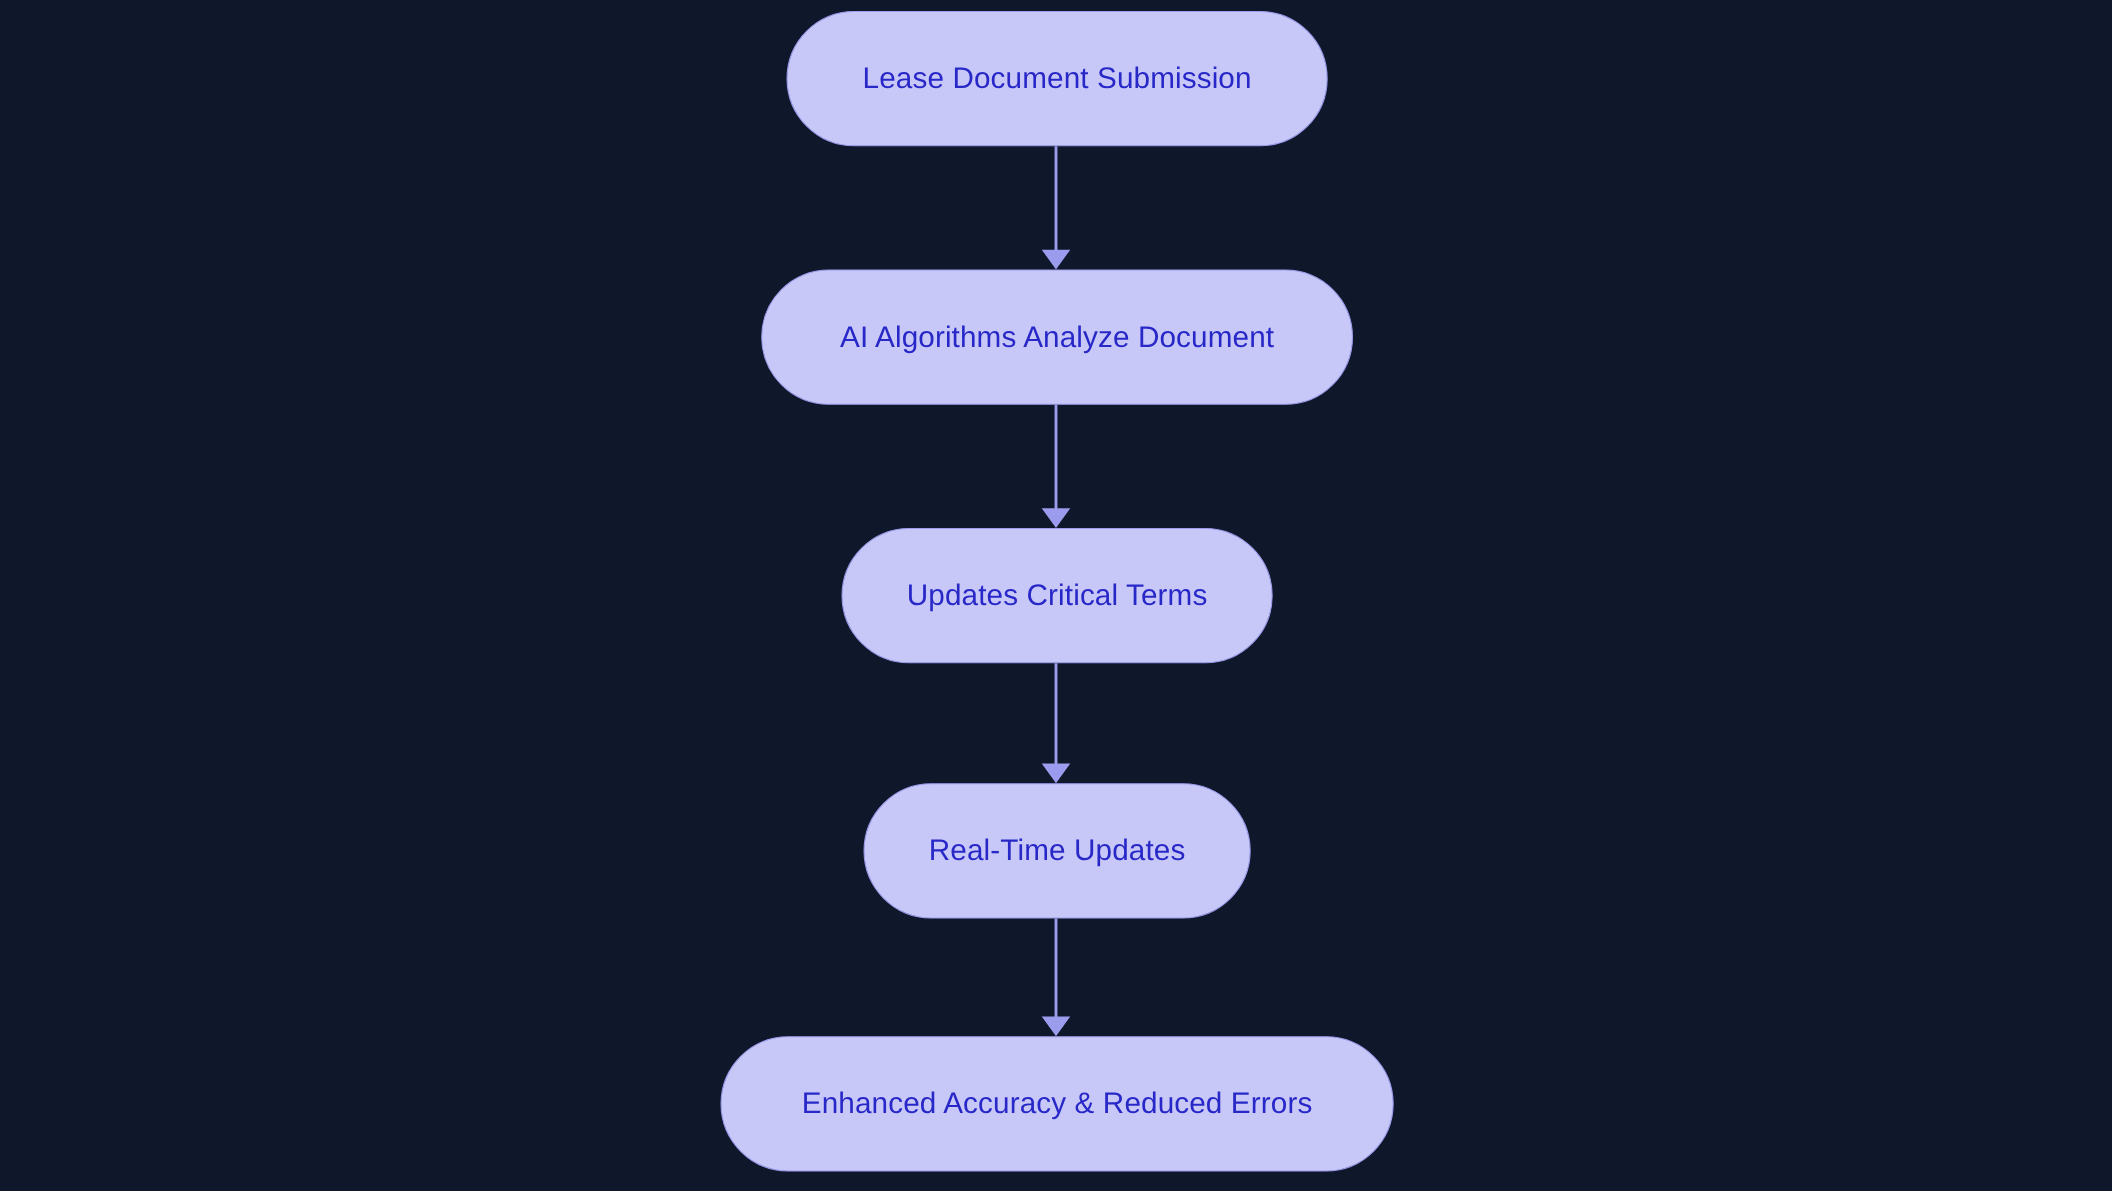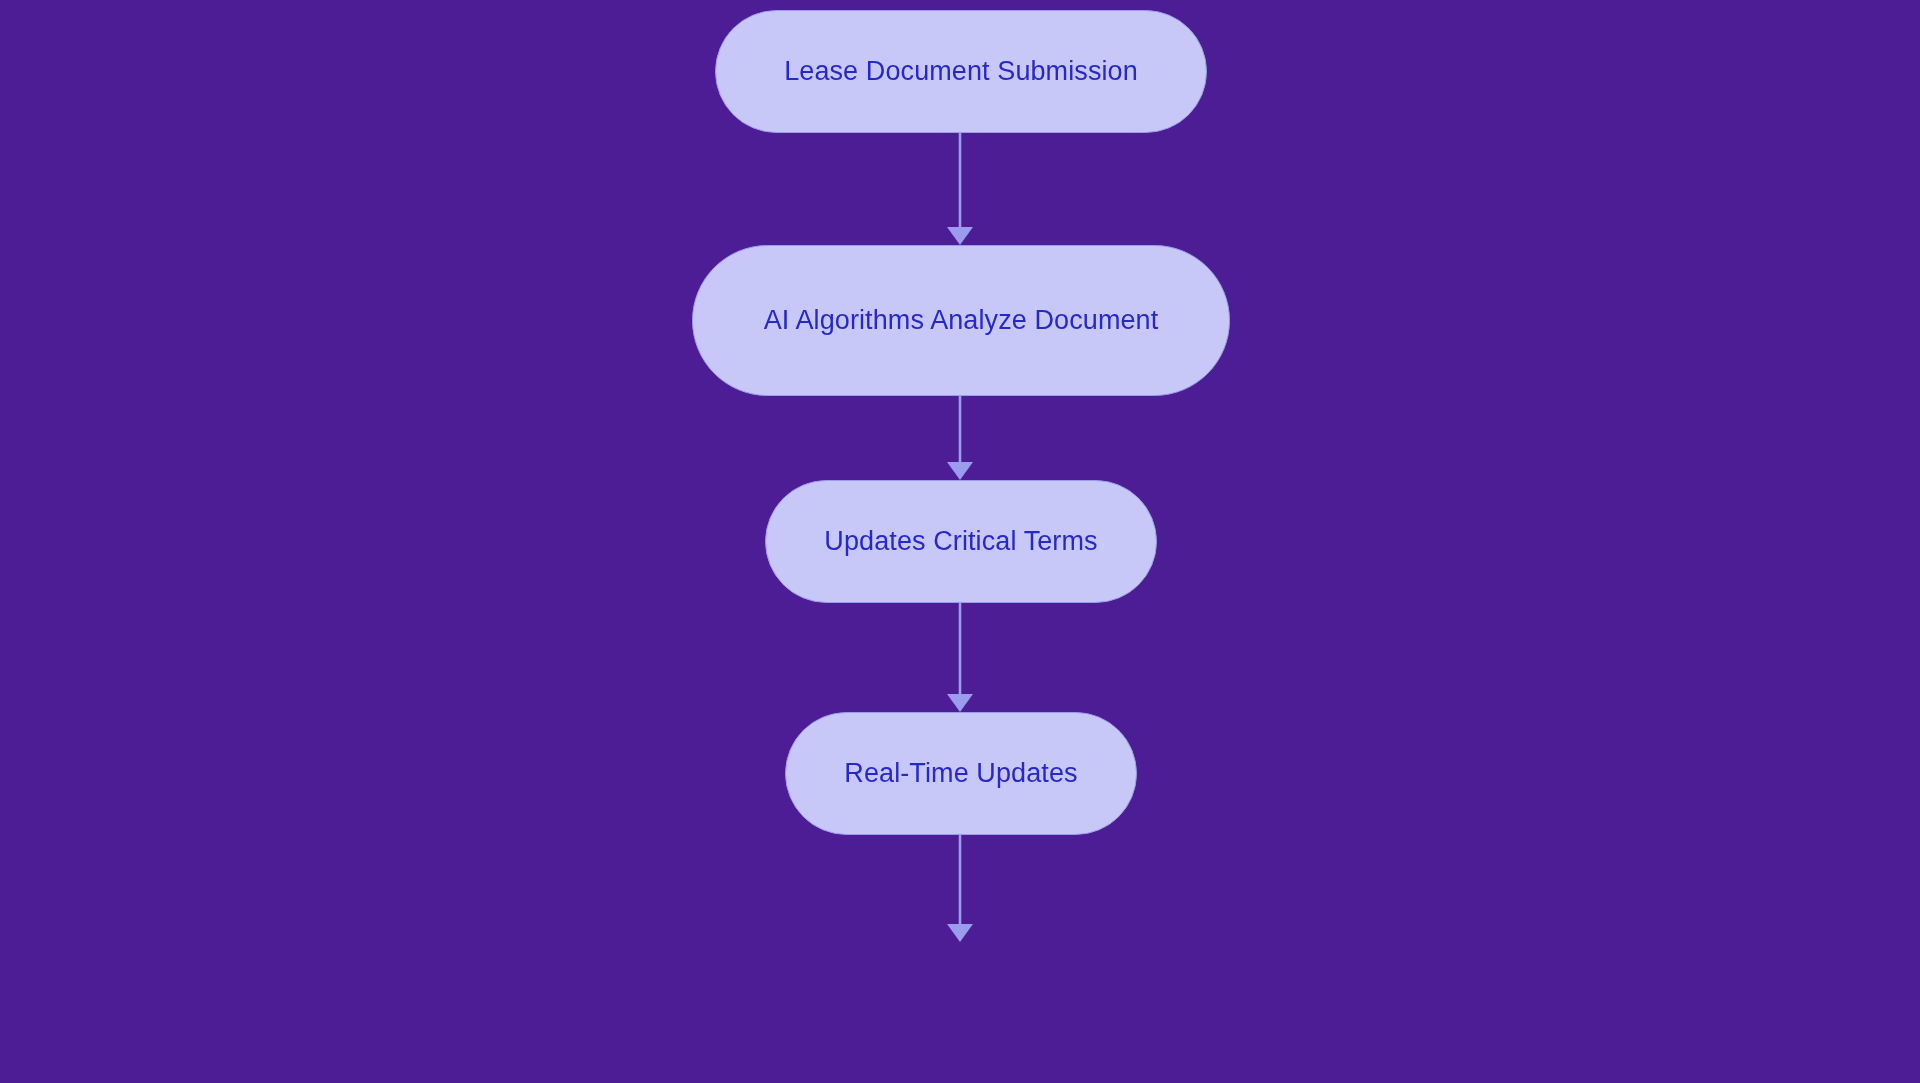--- a/index.html
+++ b/index.html
@@ -52,21 +52,21 @@
     stroke-width: 2.6;
     fill: none;
   }
   .conn-head {
     fill: #9c9cee;
   }
 </style>
 </head>
 <body style="background: rgb(255, 255, 255);">
 
-<div id="flowchart-canvas" style="background: #4c1d95;">
+<div id="flowchart-canvas" style="background: #0f172a;">
 
   <svg class="flow-connector" viewBox="0 0 1920 1083" width="1920" height="1083" xmlns="http://www.w3.org/2000/svg">
 
     <g>
       <line class="conn-line" x1="960" y1="133" x2="960" y2="228" style="stroke: rgb(156, 156, 238);"></line>
       <polygon class="conn-head" points="947,227 973,227 960,245" style="fill: rgb(156, 156, 238);"></polygon>
     </g>
 
     <g>
       <line class="conn-line" x1="960" y1="368" x2="960" y2="463" style="stroke: rgb(156, 156, 238);"></line>
@@ -79,20 +79,21 @@
     </g>
 
     <g>
       <line class="conn-line" x1="960" y1="835" x2="960" y2="925" style="stroke: rgb(156, 156, 238);"></line>
       <polygon class="conn-head" points="947,924 973,924 960,942" style="fill: rgb(156, 156, 238);"></polygon>
     </g>
   </svg>
 
   <div class="flow-node" id="node-1" style="left: 715px; top: 10px; width: 492px; height: 123px; background: rgb(200, 200, 248); border-color: rgb(156, 156, 238); color: rgb(40, 40, 200);">Lease Document Submission</div>
 
-  <div class="flow-node" id="node-2" style="left: 692px; top: 245px; width: 538px; height: 151px; background: rgb(200, 200, 248); border-color: rgb(156, 156, 238); color: rgb(40, 40, 200);">AI Algorithms Analyze Document</div>
+  <div class="flow-node" id="node-2" style="left: 692px; top: 245px; width: 538px; height: 123px; background: rgb(200, 200, 248); border-color: rgb(156, 156, 238); color: rgb(40, 40, 200);">AI Algorithms Analyze Document</div>
 
   <div class="flow-node" id="node-3" style="left: 765px; top: 480px; width: 392px; height: 123px; background: rgb(200, 200, 248); border-color: rgb(156, 156, 238); color: rgb(40, 40, 200);">Updates Critical Terms</div>
 
   <div class="flow-node" id="node-4" style="left: 785px; top: 712px; width: 352px; height: 123px; background: rgb(200, 200, 248); border-color: rgb(156, 156, 238); color: rgb(40, 40, 200);">Real-Time Updates</div>
 
+  <div class="flow-node" id="node-5" style="left: 655px; top: 942px; width: 612px; height: 123px; background: rgb(200, 200, 248); border-color: rgb(156, 156, 238); color: rgb(40, 40, 200);">Enhanced Accuracy &amp; Reduced Errors</div>
 
 </div>
 
 </body></html>

